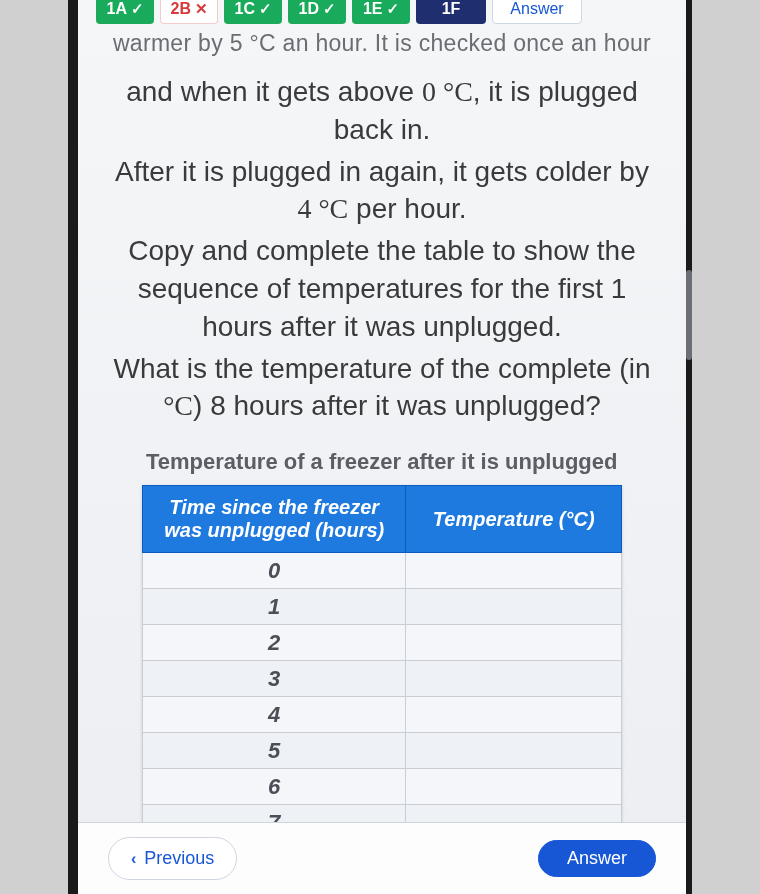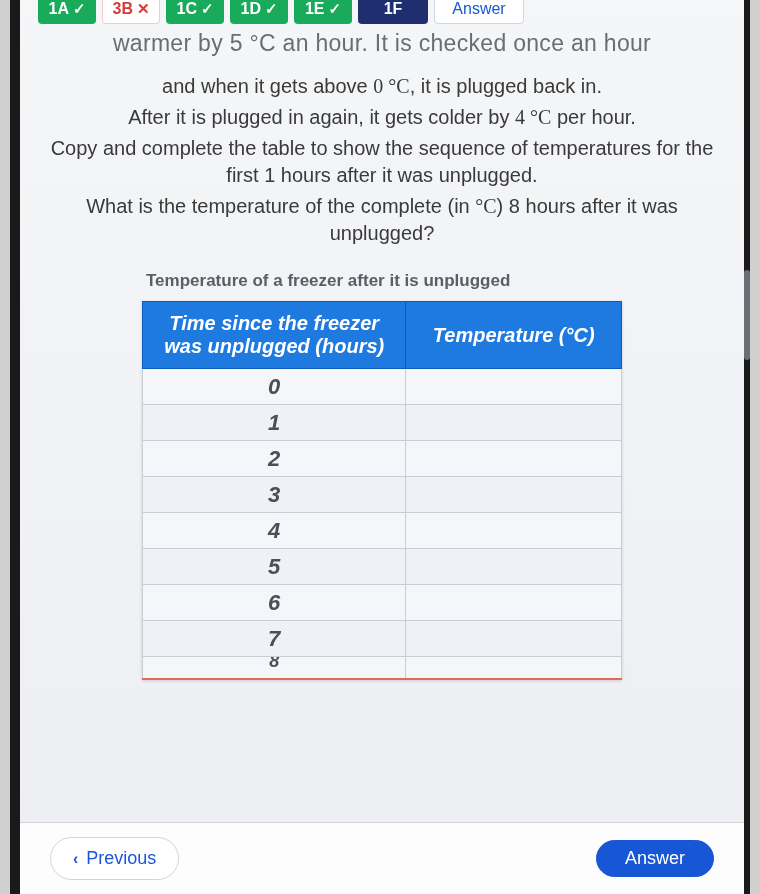--- a/index.html
+++ b/index.html
@@ -4,21 +4,21 @@
 <style>
   * { box-sizing: border-box; margin: 0; padding: 0; }
   html, body { width: 760px; height: 894px; overflow: hidden; }
   body {
     font-family: -apple-system, BlinkMacSystemFont, "Segoe UI", Arial, sans-serif;
     background: #d0d0d0;
     display: flex;
     justify-content: center;
   }
   .frame {
-    width: 740px;
+    width: 624px;
     height: 894px;
     background: linear-gradient(180deg,#f5f6f8 0%,#eceef2 100%);
     border-left: 10px solid #1a1a1a;
     border-right: 6px solid #1a1a1a;
     position: relative;
     display: flex;
     flex-direction: column;
   }
   
   .tabs {
@@ -54,33 +54,33 @@
   }
   .problem .cut {
     color:#6b6d72;
     font-size: 23px;
     letter-spacing: .3px;
     margin-bottom: 16px;
     white-space: nowrap;
     overflow: hidden;
   }
   .problem p {
-    font-size: 20px;
+    font-size: 28px;
     line-height: 1.35;
     margin-bottom: 4px;
   }
   .problem .math { font-family: "Cambria Math", "STIX", serif; }
   .deg { font-family: "Cambria Math", serif; }
   
   .table-wrap {
     margin: 20px auto 0 auto;
     width: 480px;
   }
   .table-title {
-    font-size: 17px;
+    font-size: 22px;
     font-weight: 700;
     color:#5b5e64;
     margin-bottom: 10px;
     text-align: left;
     padding-left: 4px;
   }
   table.data {
     width: 100%;
     border-collapse: collapse;
     background:#fff;
@@ -165,21 +165,21 @@
 
 <div class="frame">
   <div class="side-handle"></div>
 
   <div class="tabs" id="tabs">
       <div class="tab green">
         <span>1A</span>
         <span class="mark">✓</span>
       </div>
       <div class="tab red">
-        <span>3B</span>
+        <span>2B</span>
         <span class="mark">✕</span>
       </div>
       <div class="tab green">
         <span>1C</span>
         <span class="mark">✓</span>
       </div>
       <div class="tab green">
         <span>1D</span>
         <span class="mark">✓</span>
       </div>

